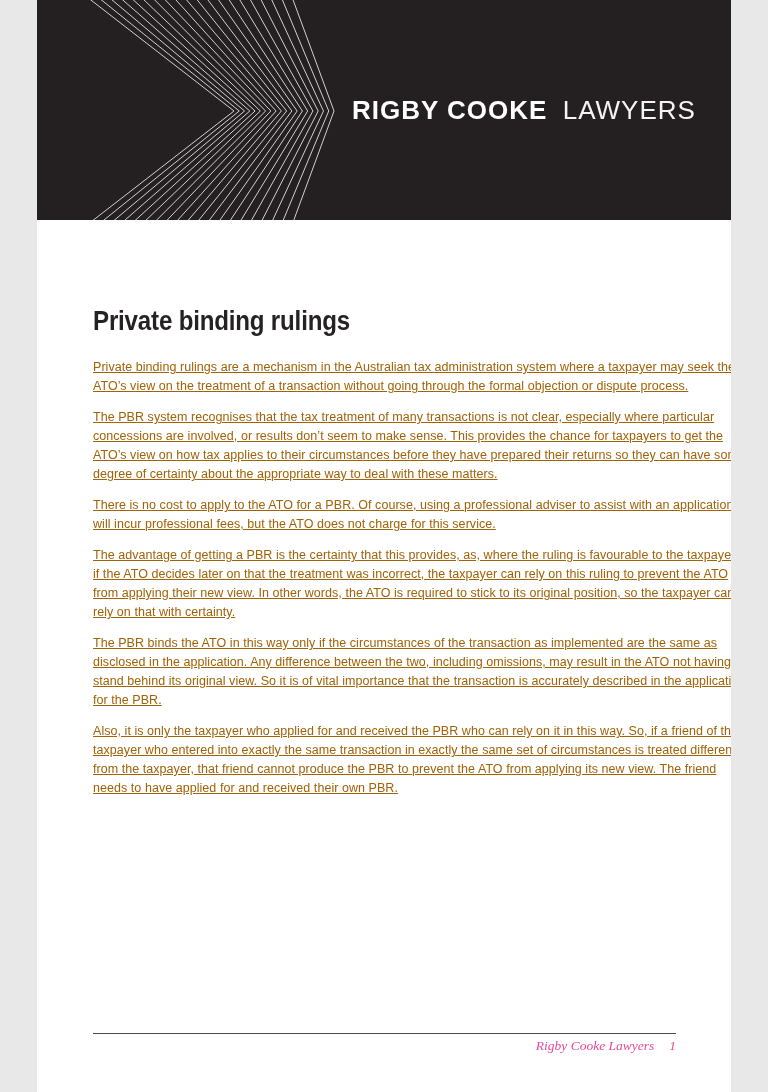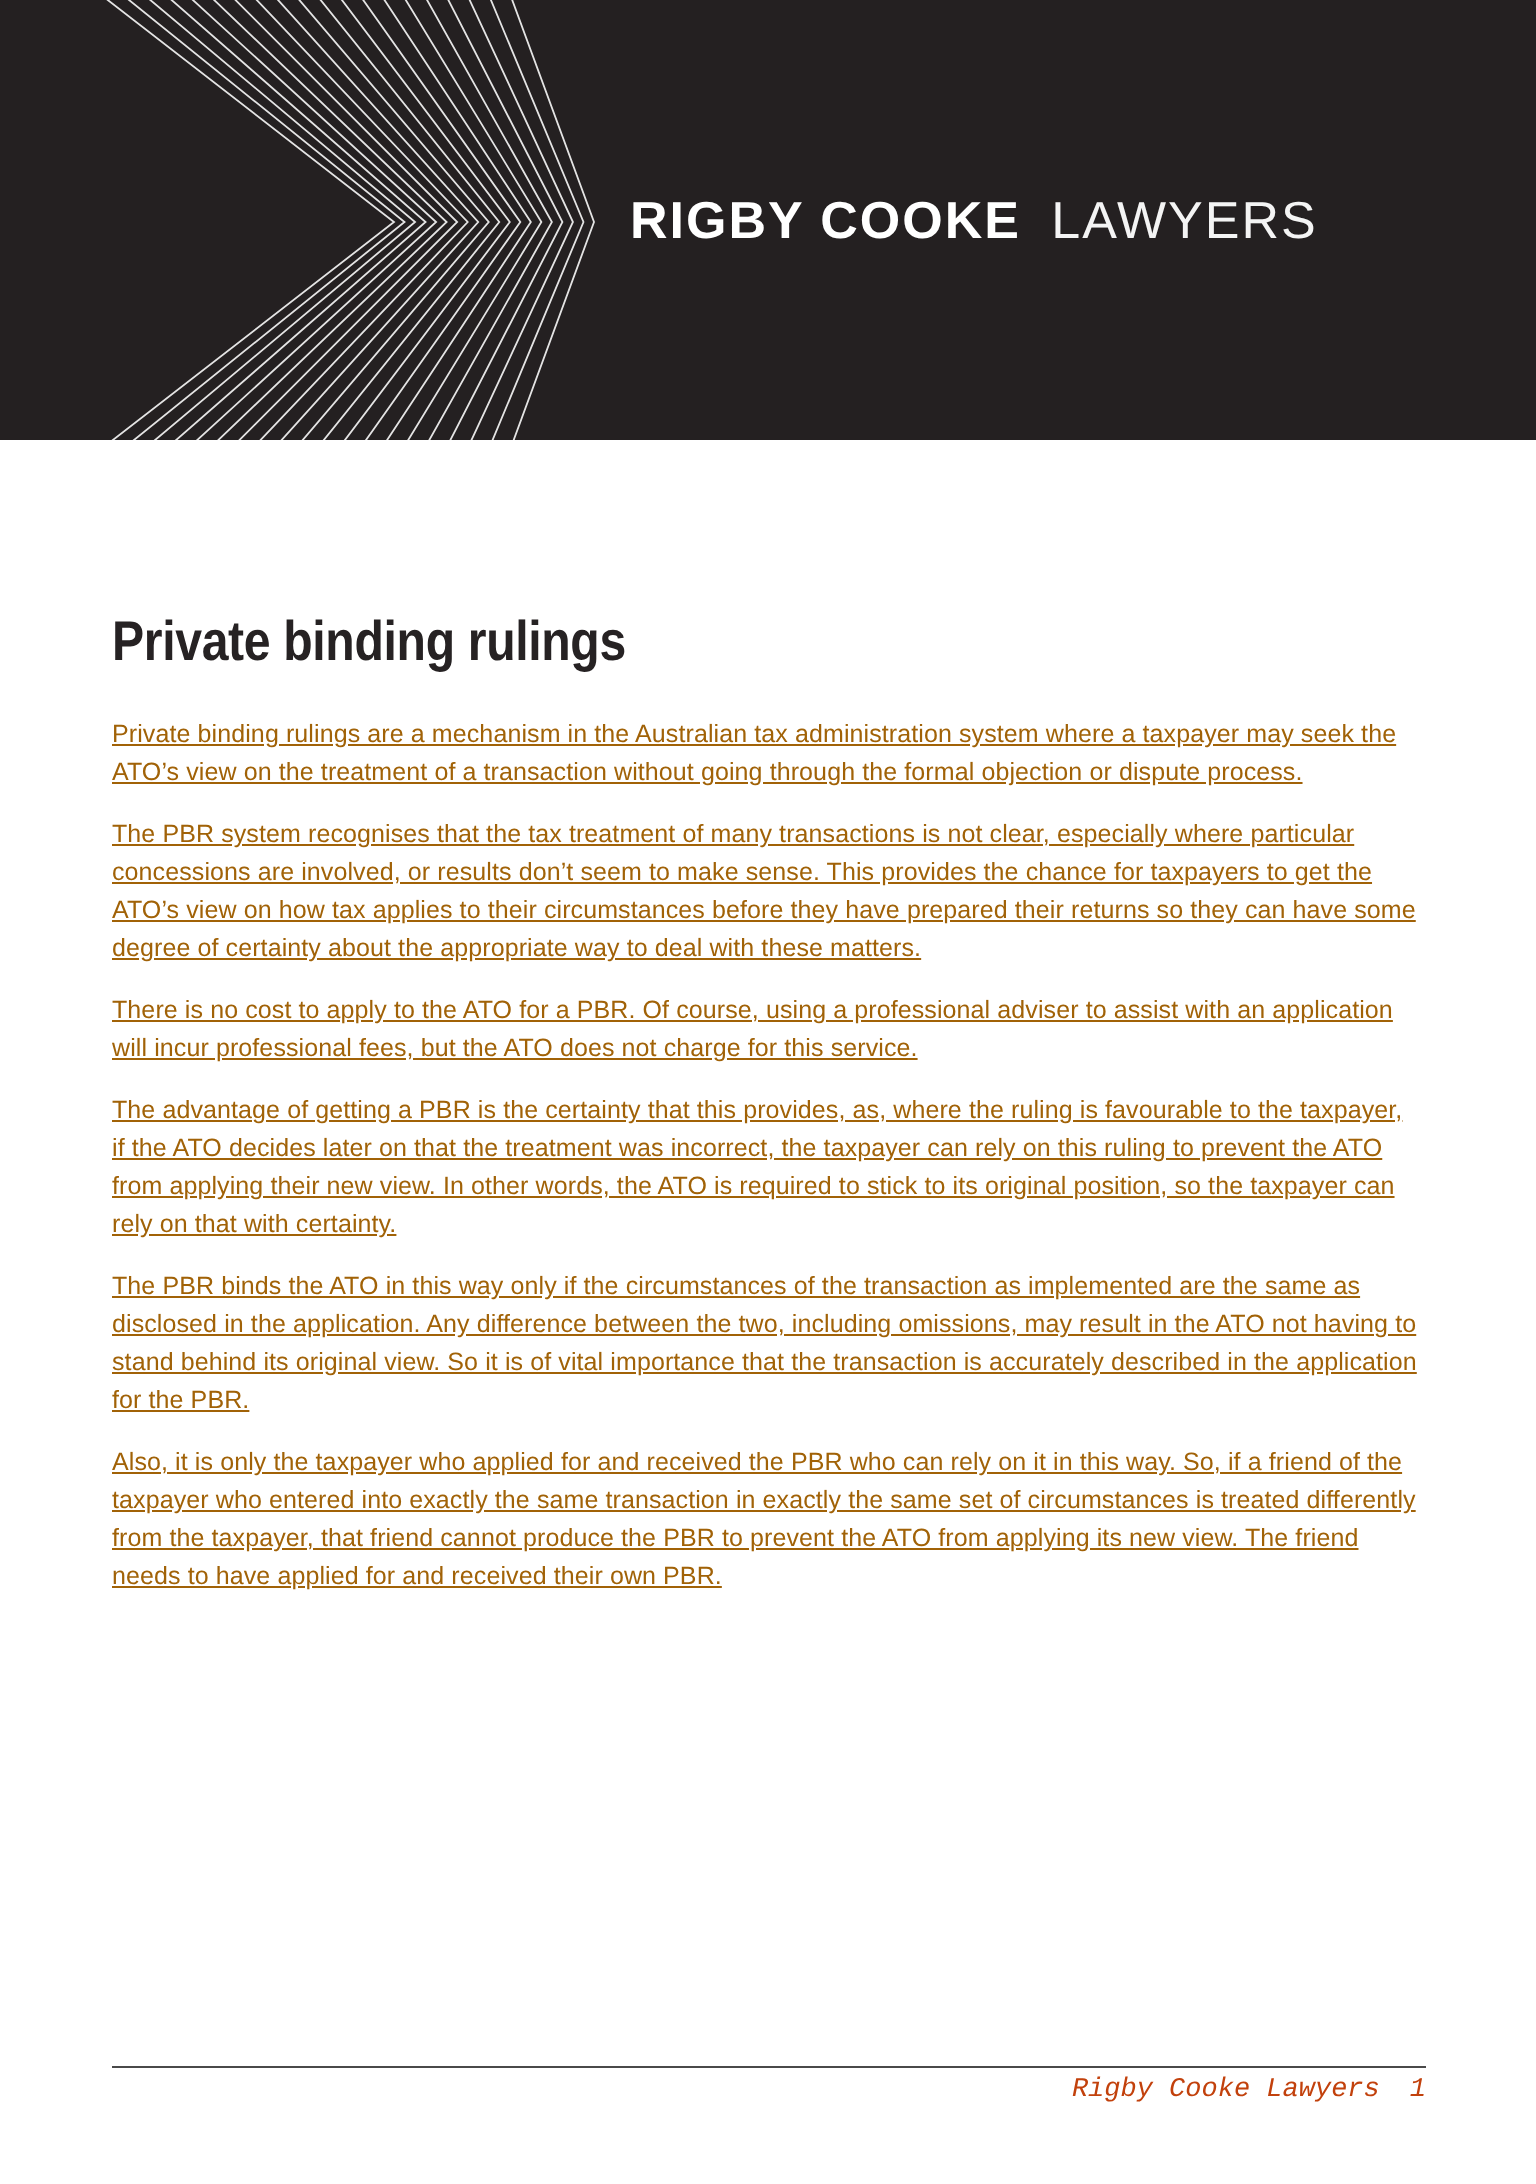--- a/index.html
+++ b/index.html
@@ -1,18 +1,18 @@
 <!DOCTYPE html>
 <html><head>
 <meta charset="utf-8">
 <style>
   html,body{margin:0;padding:0;background:#e8e8e8;}
   .page{
     position:relative;
-    width:768px;height:1092px;
+    width:694px;height:1092px;
     background:#ffffff;
     margin:0 auto;
     overflow:hidden;
     font-family:"Liberation Sans", sans-serif;
   }
   
   .masthead{
     position:absolute;top:0;left:0;
     width:768px;height:220px;
     background:#242021;
@@ -68,24 +68,24 @@
   .page-footer{
     position:absolute;
     left:56px;right:55px;top:1033px;
   }
   .footer-rule{
     border:none;border-top:1px solid #4a4a4a;
     margin:0 0 4px 0;
   }
   .footer-line{
     text-align:right;
-    font-family:Liberation Mono, monospace;
+    font-family:Liberation Serif, serif;
     font-style:italic;
     font-size:13.5px;
-    color:#c2410c;
+    color:#ec4899;
   }
   .footer-pagenum{margin-left:15px;}
 </style>
 </head>
 <body>
 
 <div class="page">
 
   <header class="masthead">
     <svg width="768" height="220" viewBox="0 0 768 220">

